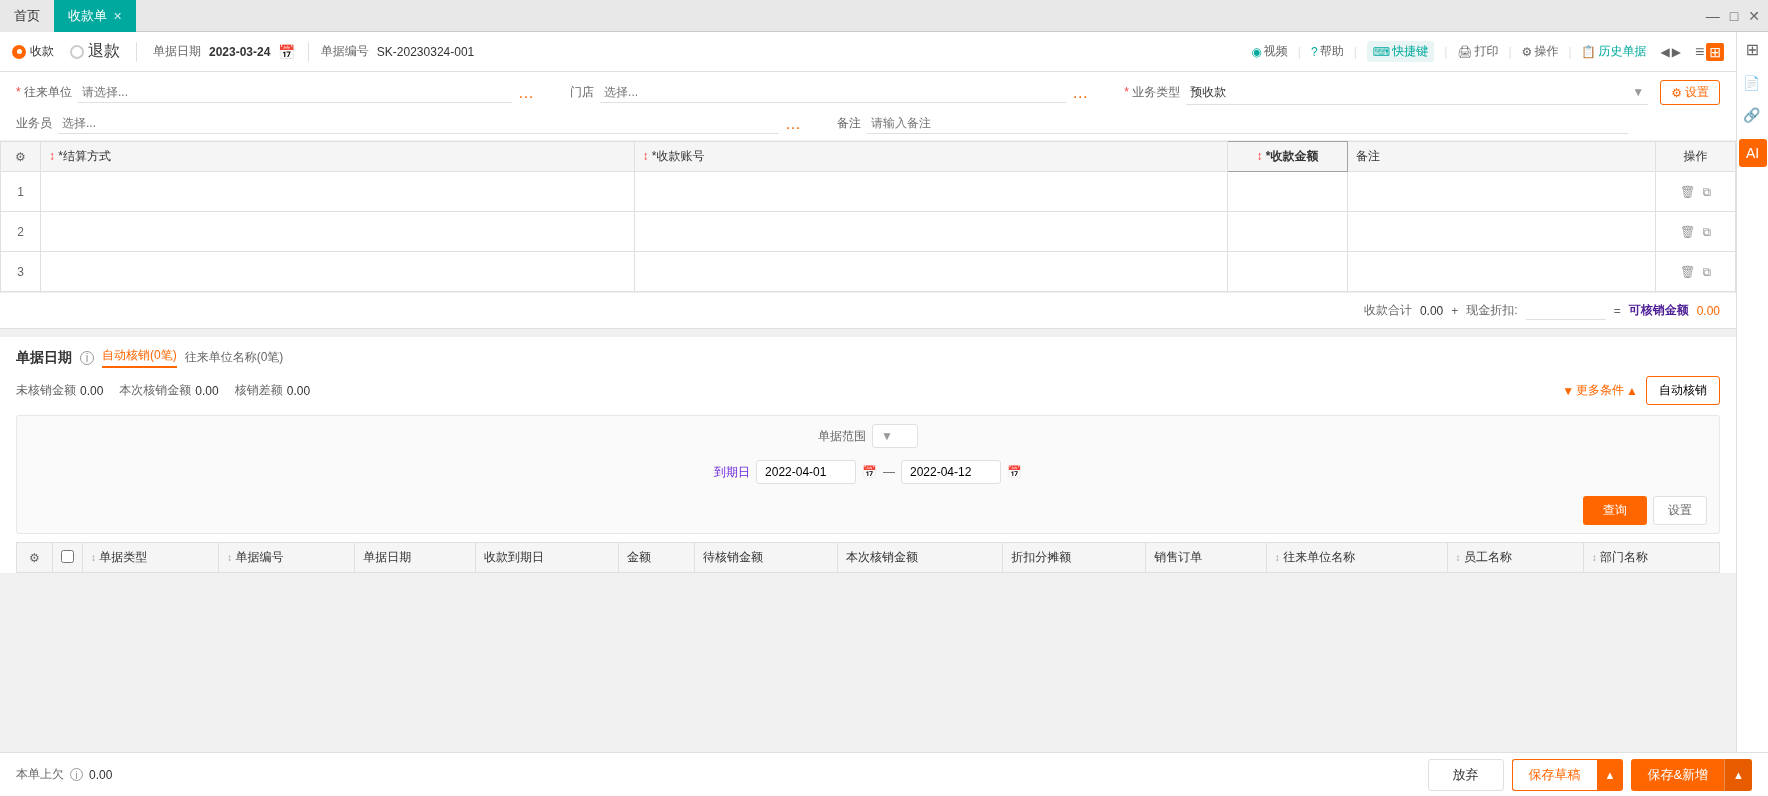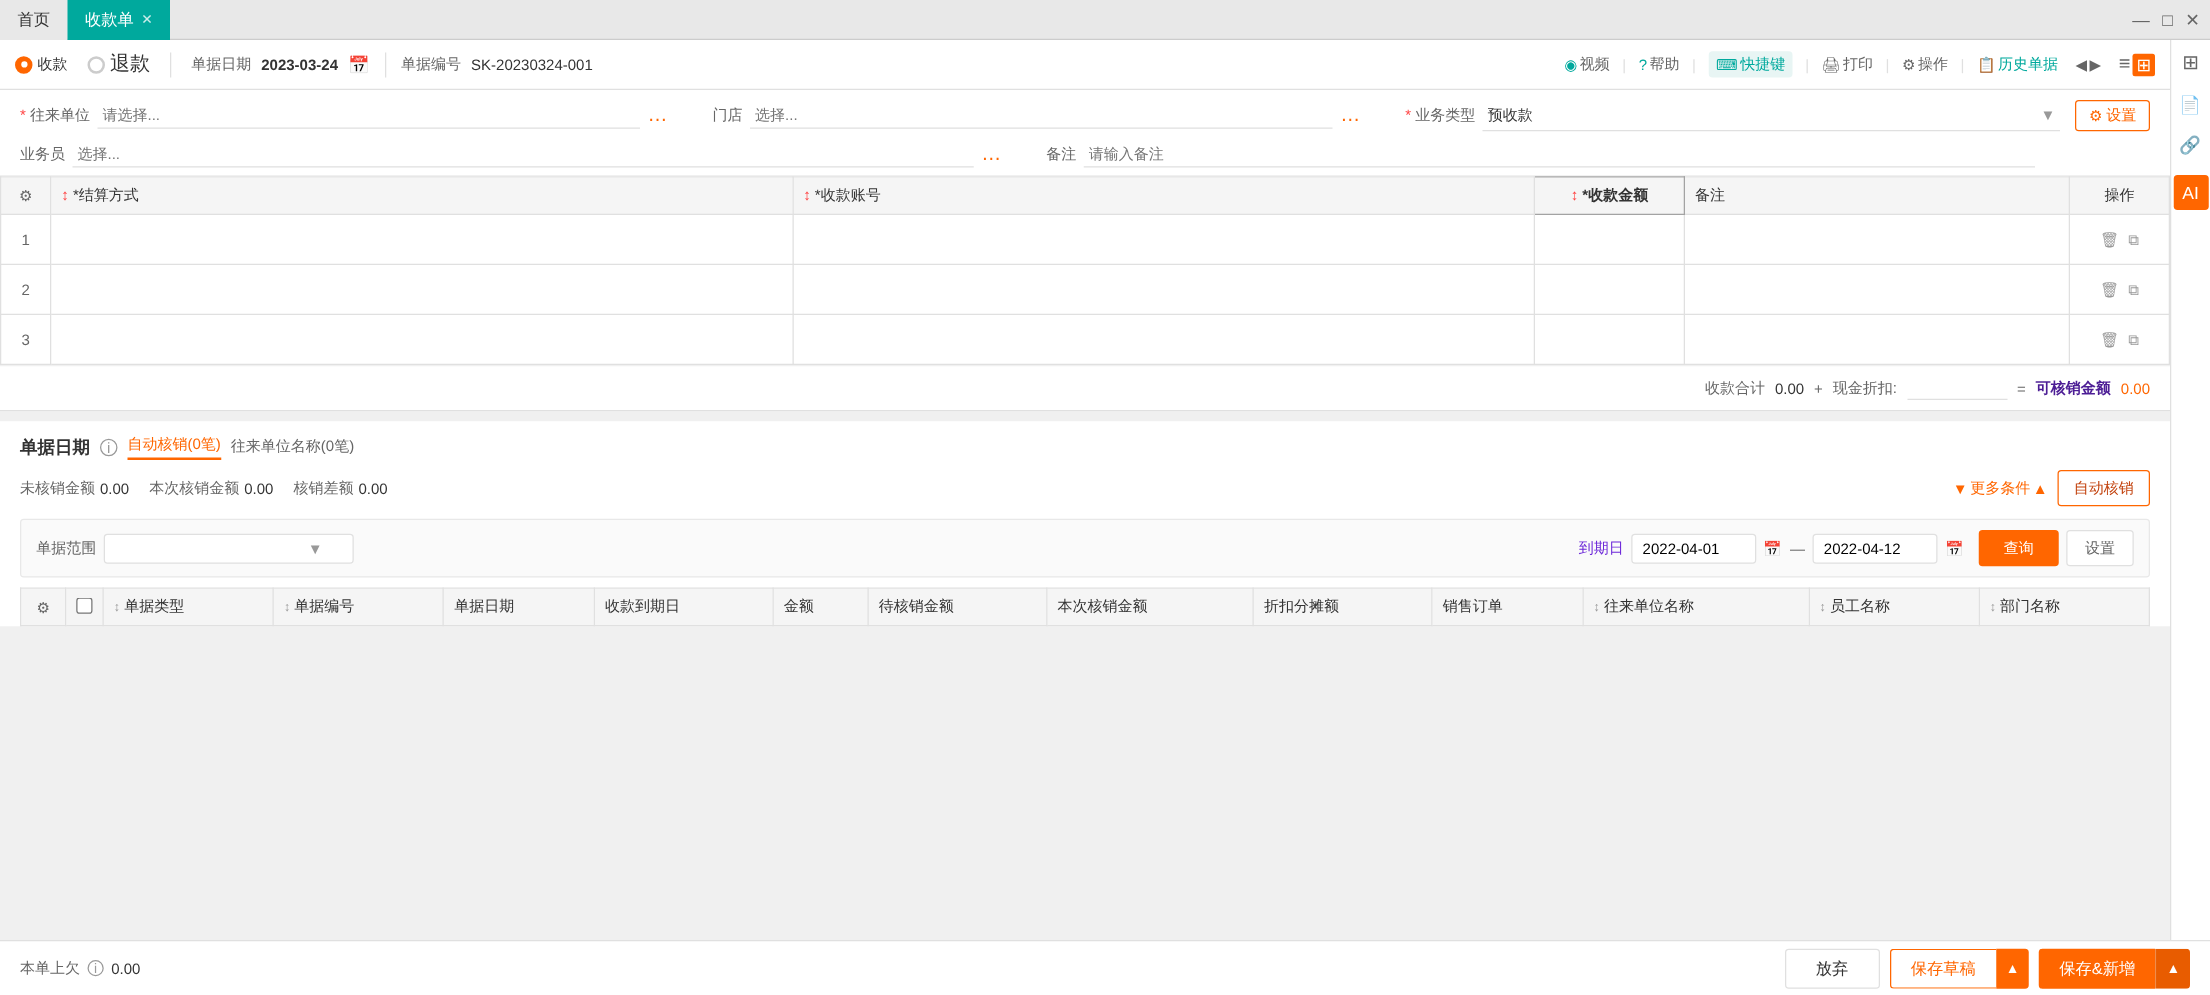--- a/index.html
+++ b/index.html
@@ -230,25 +230,25 @@
         <div style="display:flex; align-items:center; gap:4px;">
           <span style="color:#666; font-size:12px;">核销差额</span>
           <span style="color:#333; font-size:12px;">0.00</span>
         </div>
         <div style="margin-left:auto; display:flex; align-items:center; gap:8px;">
           <span style="color:#ff6600; cursor:pointer; font-size:12px; display:flex; align-items:center; gap:2px;">
             <span>▼</span>
             <span>更多条件</span>
             <span>▲</span>
           </span>
-          <button style="background:white; border:1px solid #ff6600; color:#c2410c; padding:5px 12px; border-radius:3px; cursor:pointer; font-size:12px;">自动核销</button>
-        </div>
-      </div>
-
-      <div style="display:flex; align-items:center; gap:12px; margin-bottom:8px; padding:8px 12px; background:#fafafa; border:1px solid #e8e8e8; border-radius:3px;">
+          <button style="background:white; border:1px solid #ff6600; color:#000000; padding:5px 12px; border-radius:3px; cursor:pointer; font-size:12px;">自动核销</button>
+        </div>
+      </div>
+
+      <div style="display:flex; align-items:center; gap:12px; margin-bottom:8px; padding:8px 12px; background:#fafafa; border:1px solid #e8e8e8; border-radius:3px;flex-direction:column;">
         <div style="display:flex; align-items:center; gap:6px; flex:1;">
           <span style="color:#666; font-size:12px;">单据范围</span>
           <div style="flex:1; max-width:200px; border:1px solid #e0e0e0; border-radius:3px; padding:4px 24px 4px 8px; font-size:12px; background:white; cursor:pointer; display:flex; align-items:center; justify-content:space-between;">
             <span></span>
             <span style="color:#999;">▼</span>
           </div>
         </div>
         <div style="display:flex; align-items:center; gap:6px;">
           <span style="color:#6d28d9; font-size:12px;text-align:center;">到期日</span>
           <input type="text" value="2022-04-01" style="border: 1px solid rgb(224, 224, 224); border-radius: 3px; padding: 4px 8px; font-size: 12px; width: 100px; outline: none;">

